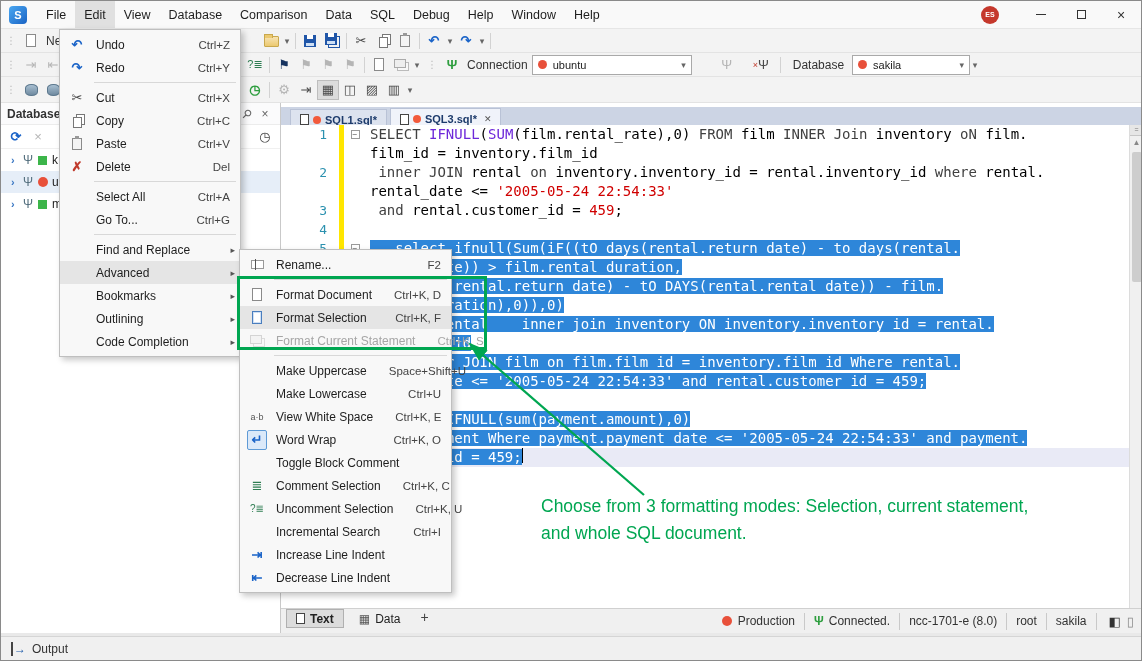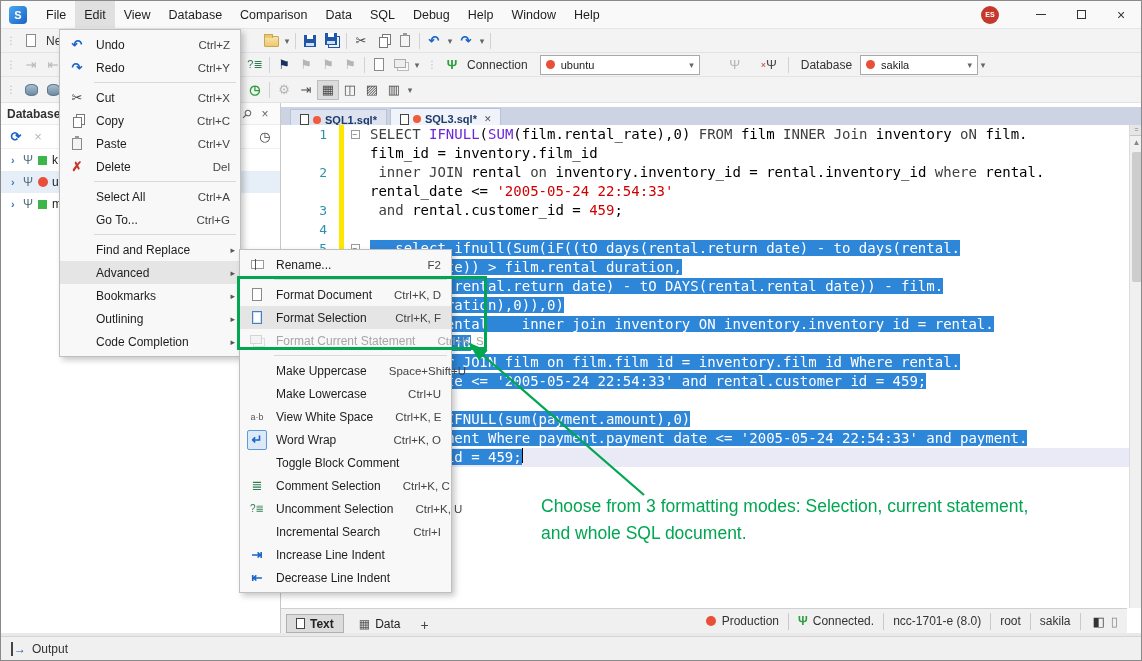--- a/index.html
+++ b/index.html
@@ -29,21 +29,21 @@
   .tbi.dim{color:#b5b5b5}
   .tsep{width:1px;height:16px;background:#d2d2d2;margin:0 3px}
   .dd{font-size:9px;color:#666;min-width:10px}
   .tlabel{font-size:12px;color:#333;margin:0 4px}
   .blue{color:#1b64c8;font-weight:bold}
   .green{color:#2e9e3f;font-weight:bold}
   .navy{color:#16335f}
   .combo{display:flex;align-items:center;height:20px;background:#fff;border:1px solid #a9a9a9;padding:0 5px;font-size:11px;color:#222}
   .combo .cdot{width:9px;height:9px;border-radius:50%;background:#e8503a;margin-right:6px;flex:none}
   .combo .cdd{margin-left:auto;color:#666;font-size:9px;padding-left:10px}
-  #conn-combo{width:160px;margin-left:8px}
+  #conn-combo{width:160px;margin-left:0}
   #db-combo{width:118px;margin-left:4px}
 
   
   .ic-page{width:10px;height:13px;background:#fff;border:1px solid #8a8a8a}
   .ic-page-sel{border-color:#4a7ebe;box-shadow:inset 0 0 0 1px #cfe0f5}
   .ic-stmts{width:12px;height:9px;border:1px solid #aaa;background:#eee;box-shadow:3px 3px 0 -1px #f8f8f8,3px 3px 0 0 #bbb;margin:-3px 3px 0 0}
   .ic-copy{width:9px;height:11px;border:1px solid #777;background:#fff;box-shadow:3px -3px 0 -1px #fff,3px -3px 0 0 #777;margin-top:3px}
   .ic-paste{width:10px;height:12px;border:1px solid #8a8a8a;background:#f4f4f4;position:relative}
   .ic-paste::before{content:"";position:absolute;top:-3px;left:2px;width:4px;height:3px;background:#999}
   .ic-rename{width:13px;height:9px;border:1px solid #999;background:#fff;position:relative}
@@ -90,21 +90,21 @@
   .foldbox{width:9px;height:9px;border:1px solid #9a9a9a;background:#fff;font-size:8px;line-height:7px;text-align:center;color:#666}
   .ctext{margin-left:8px}
   .tok-k{color:#404040}.tok-f{color:#6d28d9}.tok-s{color:#d00000}.tok-n{color:#d00000}.tok-p{color:#000}
   .selseg{background:#2e86d9}
   .selseg span{color:#fff}
   .caret{display:inline-block;width:1px;height:15px;background:#000;vertical-align:middle}
   #vscroll{position:absolute;right:0;top:22px;width:14px;bottom:25px;background:#f0f0f0;border-left:1px solid #dcdcdc}
   .vs-split{height:11px;background:#e6e6e6;border-bottom:1px solid #c6c6c6;color:#777;font-size:7px;text-align:center;line-height:10px}
   .vs-up{height:13px;color:#888;font-size:8px;text-align:center;line-height:13px}
   .vs-thumb{position:absolute;left:2px;top:27px;width:10px;height:130px;background:#cdcdcd;border-radius:2px}
-  #ed-status{position:absolute;left:0;right:16px;bottom:0;height:25px;background:#f0f0f0;border-top:1px solid #d0d0d0;display:flex;align-items:flex-end;font-size:12px;color:#333}
+  #ed-status{position:absolute;left:0;right:0;bottom:0;height:25px;background:#f0f0f0;border-top:1px solid #d0d0d0;display:flex;align-items:flex-start;font-size:12px;color:#333}
   .es-tab{display:flex;align-items:center;gap:5px;height:19px;padding:0 9px;margin-left:5px;border:1px solid transparent;font-weight:bold;color:#222}
   .es-tab.active{background:#dcdcdc;border-color:#b0b0b0}
   .es-plus{margin-left:10px;font-size:14px;color:#444}
   .es-right{margin-left:auto;display:flex;align-items:center;height:100%}
   .es-sep{width:1px;height:17px;background:#c9c9c9;margin:0 9px}
   .es-dot{width:10px;height:10px;border-radius:50%;background:#e8503a;margin-right:6px}
   .es-ic{font-size:13px;margin:0 3px;color:#333}
 
   
   #gapstrip{position:absolute;left:0;top:632px;width:100%;height:5px;background:#e9e9e9}

